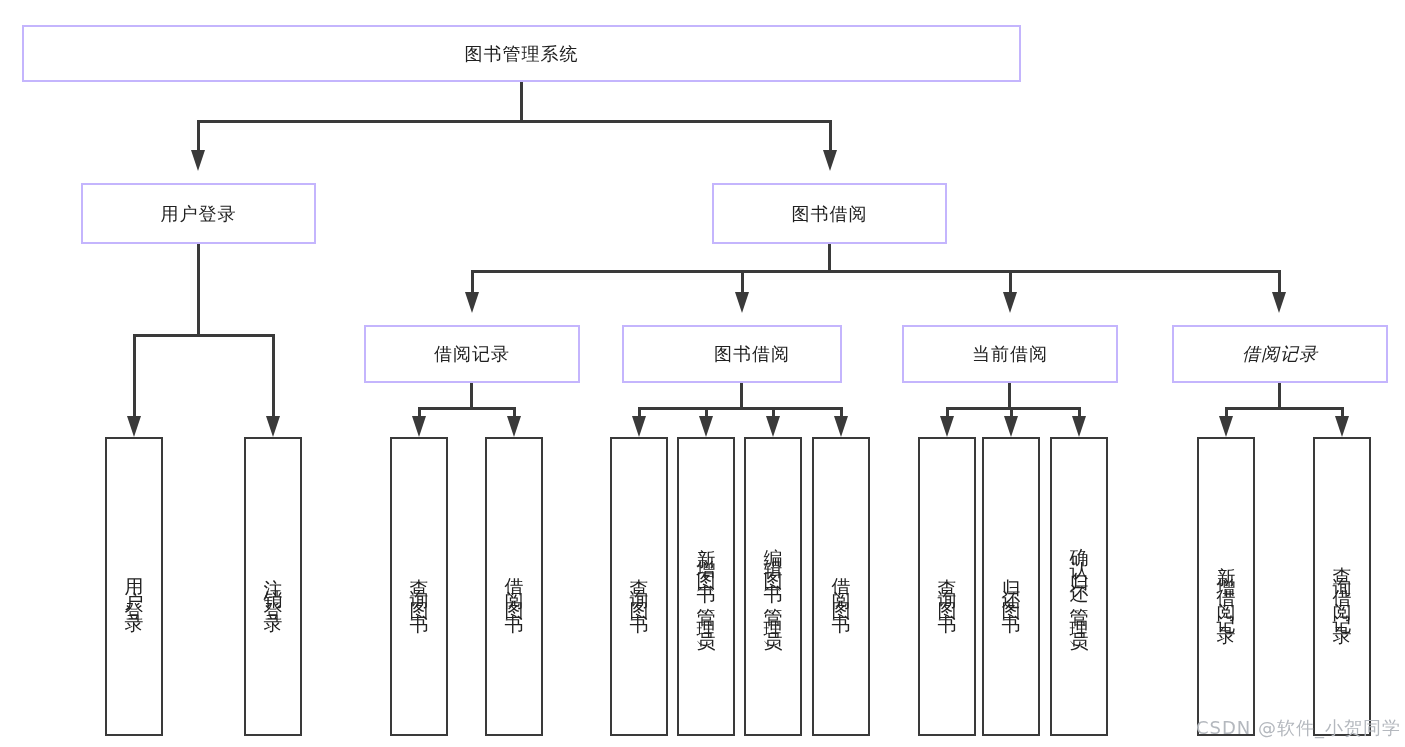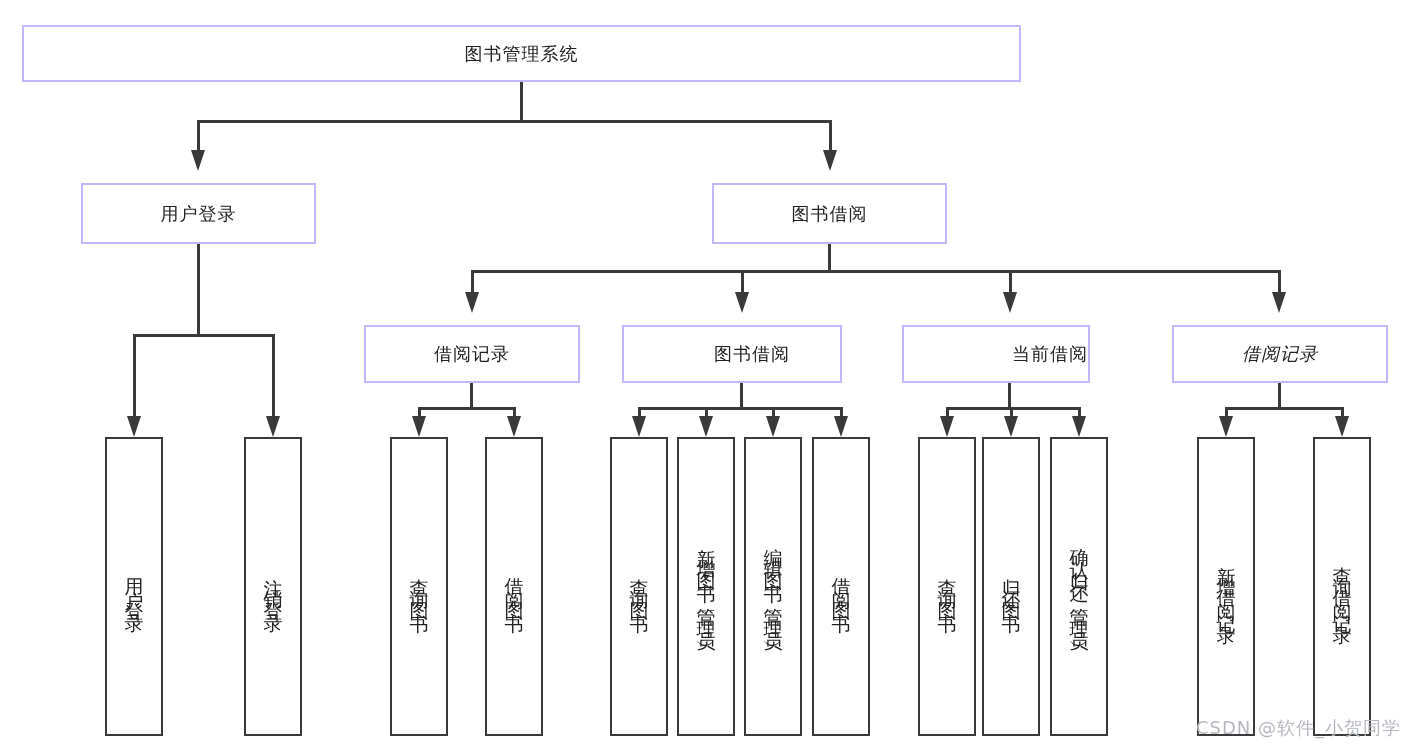--- a/index.html
+++ b/index.html
@@ -73,21 +73,21 @@
   <div class="arrow" style="left:1003px; top:292px;"></div>
   <div class="line" style="left:1278px; top:270px; width:3px; height:24px;"></div>
   <div class="arrow" style="left:1272px; top:292px;"></div>
 
   <div class="box" style="left:364px; top:313px; width:216px; height:58px;">
     <span>借阅记录</span>
   </div>
   <div class="box" style="left:622px; top:313px; width:220px; height:58px;padding-left:40px;">
     <span>图书借阅</span>
   </div>
-  <div class="box" style="left:902px; top:313px; width:188px; height:58px;justify-content:flex-end;">
+  <div class="box" style="left:902px; top:313px; width:216px; height:58px;">
     <span>当前借阅</span>
   </div>
   <div class="box" style="left:1172px; top:313px; width:216px; height:58px;font-style:italic;">
     <span>借阅记录</span>
   </div>
 
   <div class="line" style="left:470px; top:369px; width:3px; height:41px;"></div>
   <div class="line" style="left:740px; top:369px; width:3px; height:41px;"></div>
   <div class="line" style="left:1008px; top:369px; width:3px; height:41px;"></div>
   <div class="line" style="left:1278px; top:369px; width:3px; height:41px;"></div>

